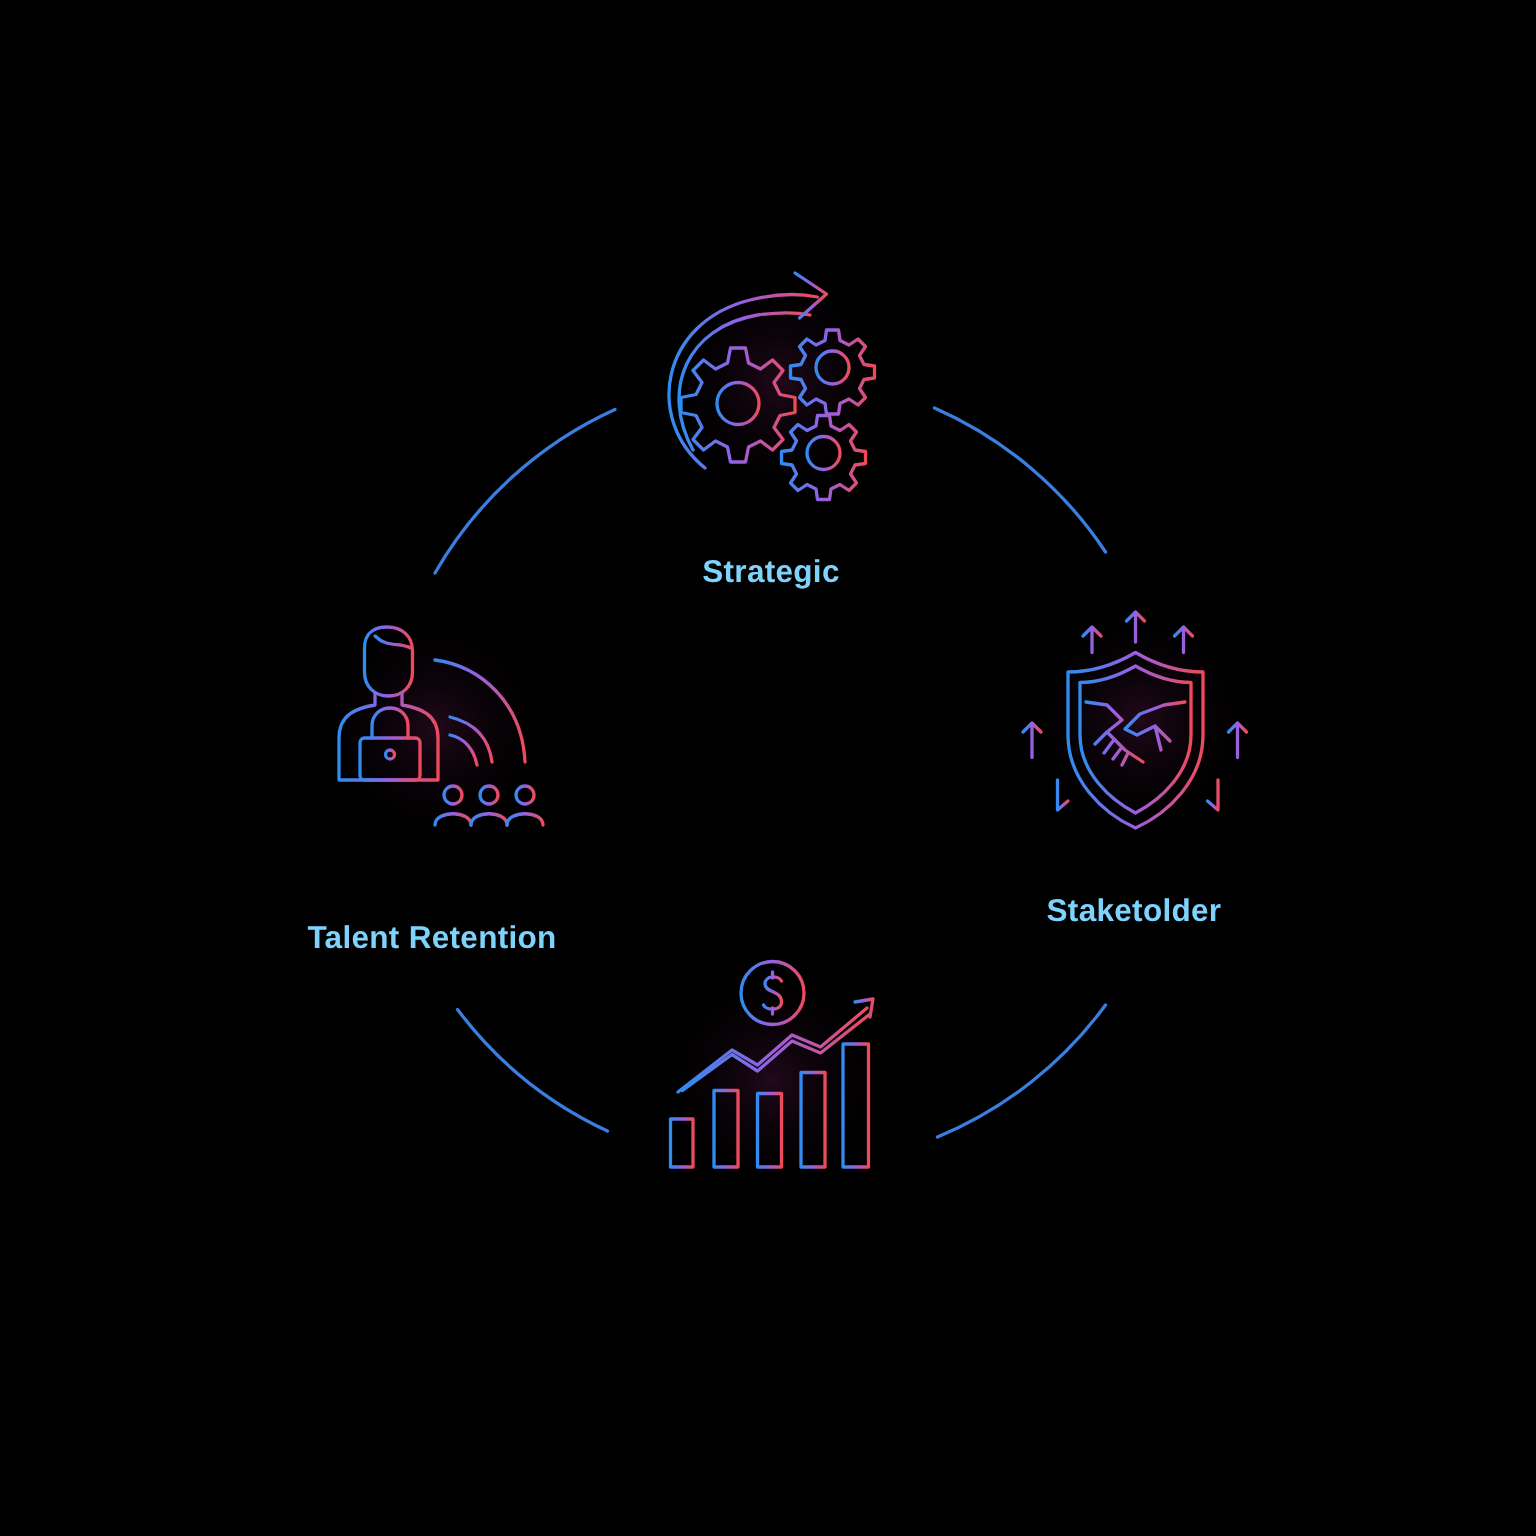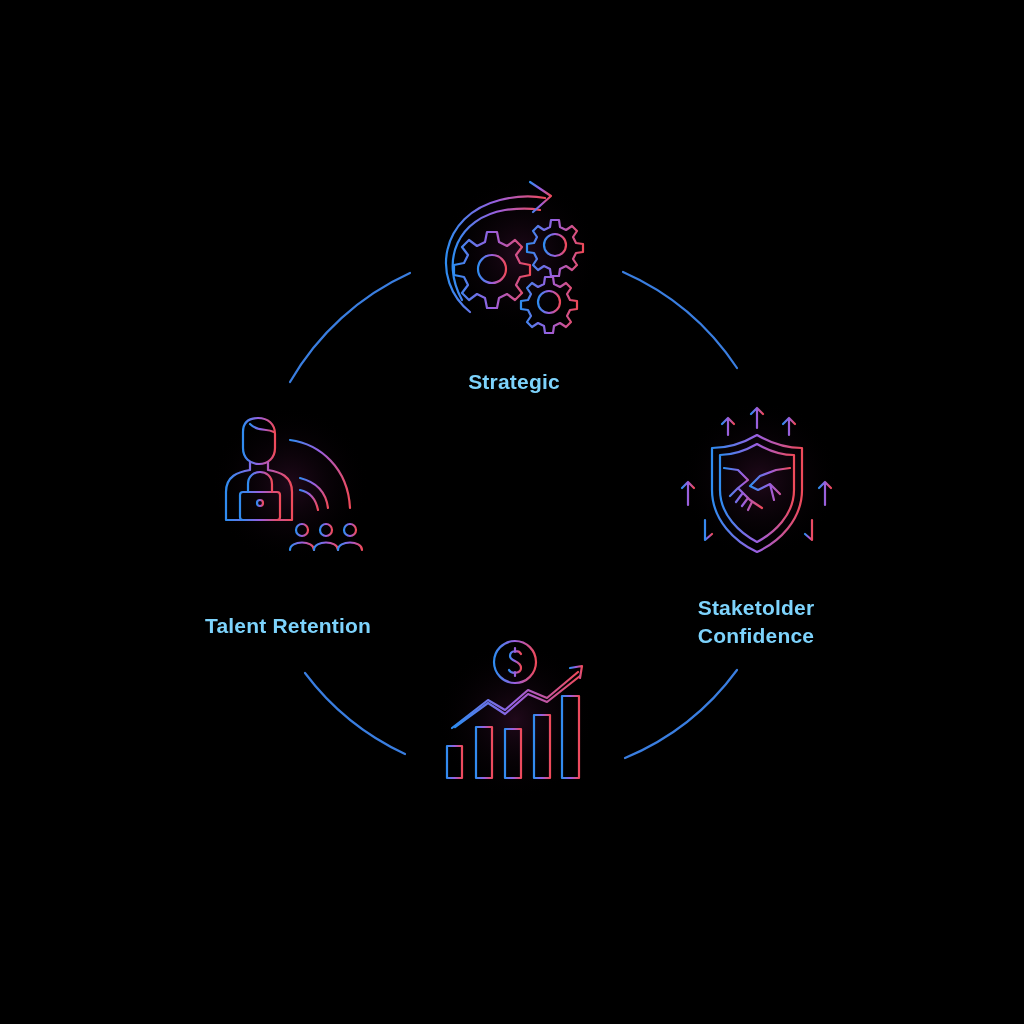--- a/index.html
+++ b/index.html
@@ -103,21 +103,20 @@
       <path d="M440 787 L586 787"></path>
     </g>
   </svg>
 
   <div class="label" style="left:412px; top:368px; width:204px;">
     <div>Strategic</div>
   </div>
 
   <div class="label" style="left:654px; top:594px; width:204px;">
     <div>Staketolder</div>
-    <div>Confidence</div>
   </div>
 
 
   <div class="label" style="left:170px; top:612px; width:236px;">
     <div>Talent Retention</div>
   </div>
 
 </div>
 
 </body></html>

